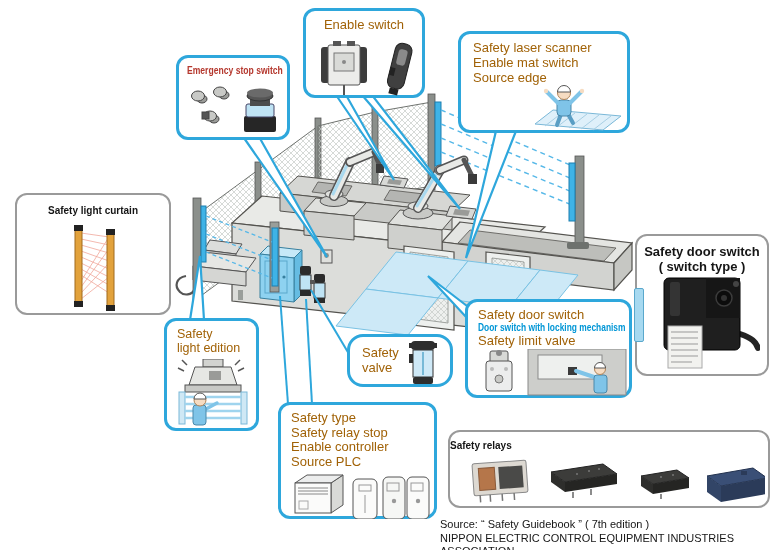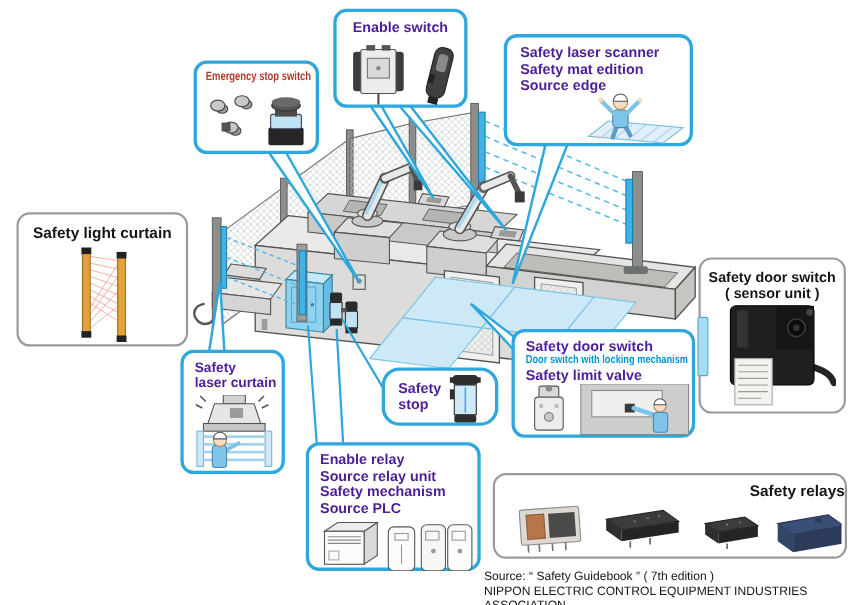--- a/index.html
+++ b/index.html
@@ -3,22 +3,22 @@
 <meta charset="utf-8">
 <style>
   html,body{margin:0;padding:0;background:#fff;}
   .stage{position:relative;width:780px;height:550px;background:#fff;overflow:hidden;
          font-family:"Liberation Sans",sans-serif;}
   #scene{position:absolute;left:0;top:0;z-index:1;}
   .callout{position:absolute;background:#fff;border:3px solid #2ea7dc;border-radius:12px;
            box-sizing:border-box;z-index:3;}
   .panel{position:absolute;background:#fff;border:2px solid #9a9a9a;border-radius:12px;
          box-sizing:border-box;z-index:3;}
-  .bluetxt{color:#4c1d95;font-weight:bold;font-size:13px;line-height:15px;}
-  .blktxt{color:#151515;font-weight:bold;font-size:14px;line-height:16px;}
+  .bluetxt{color:#a16207;font-weight:normal;font-size:13px;line-height:15px;}
+  .blktxt{color:#151515;font-weight:bold;font-size:10px;line-height:16px;}
   .abs{position:absolute;}
   .nowrap{white-space:nowrap;}
   
   #co-enable{left:303px;top:8px;width:122px;height:90px;}
   #co-enable .t{left:0;top:6px;width:100%;text-align:center;}
   
   #co-emerg{left:176px;top:55px;width:114px;height:85px;}
   #co-emerg .t{left:8px;top:6px;font-size:11px;font-weight:bold;color:#b5382e;
                transform:scaleX(.78);transform-origin:left top;}
   
@@ -42,21 +42,21 @@
   #co-door .t2{left:10px;top:19px;font-size:10.5px;font-weight:bold;color:#0096d6;
                transform:scaleX(.8);transform-origin:left top;}
   #co-door .t3{left:10px;top:31px;}
   
   #pn-sensor{left:635px;top:234px;width:134px;height:142px;font-size:13px;}
   #pn-sensor .t{left:0;top:8px;width:100%;text-align:center;line-height:15px;}
   #pn-sensor .blue-edge{left:-3px;top:52px;width:8px;height:52px;background:#a7d9f0;
                border:1px solid #5aa8cc;border-radius:2px;}
   
   #pn-relays{left:448px;top:430px;width:322px;height:78px;}
-  #pn-relays .t{left:0;top:6px;width:100%;text-align:right;}
+  #pn-relays .t{left:0;top:6px;width:100%;text-align:left;}
   
   #source{position:absolute;left:440px;top:518px;width:345px;z-index:3;
           font-size:11px;line-height:13.5px;color:#151515;}
 </style>
 </head>
 <body>
 
 <div class="stage">
 
   <svg id="scene" width="780" height="550" viewBox="0 0 780 550">
@@ -258,21 +258,21 @@
       <rect x="62" y="22" width="28" height="13" rx="2" fill="#bfe3f4" stroke="#446"></rect>
       <rect x="66" y="14" width="20" height="10" fill="#4c4c4c"></rect>
       <ellipse cx="76" cy="14" rx="13" ry="5" fill="#555" stroke="#333"></ellipse>
       <ellipse cx="76" cy="11" rx="13" ry="4.5" fill="#6a6a6a"></ellipse>
     </svg>
   </div>
 
   <div class="callout" id="co-laser">
     <div class="abs t bluetxt">
       <div>Safety laser scanner</div>
-      <div>Safety mat edition</div>
+      <div>Enable mat switch</div>
       <div>Source edge</div>
     </div>
     <svg class="abs" style="left:14px;top:50px;" width="150" height="48" viewBox="0 0 150 48">
       <polygon points="78,26 146,32 128,46 60,40" fill="#dff0fa" stroke="#7ab8d8"></polygon>
       <g stroke="#a8cfe4" stroke-width="1">
         <line x1="88" y1="28" x2="70" y2="42"></line>
           <line x1="100" y1="29" x2="82" y2="43"></line>
         <line x1="112" y1="30" x2="94" y2="44"></line>
           <line x1="124" y1="31" x2="106" y2="45"></line>
         <line x1="136" y1="32" x2="118" y2="46"></line>
@@ -311,21 +311,21 @@
       <rect x="57" y="78" width="9" height="6" fill="#222"></rect>
       <rect x="90" y="10" width="7" height="74" fill="#e2a23c" stroke="#a06a1e"></rect>
       <rect x="89" y="6" width="9" height="6" fill="#222"></rect>
       <rect x="89" y="82" width="9" height="6" fill="#222"></rect>
     </svg>
   </div>
 
   <div class="callout" id="co-lc">
     <div class="abs t bluetxt">
       <div>Safety</div>
-      <div>laser curtain</div>
+      <div>light edition</div>
     </div>
     <svg class="abs" style="left:4px;top:38px;" width="87" height="70" viewBox="0 0 87 70">
       <g stroke="#555" stroke-width="1.5">
         <line x1="16" y1="6" x2="11" y2="1"></line>
           <line x1="13" y1="12" x2="7" y2="9"></line>
         <line x1="64" y1="6" x2="69" y2="1"></line>
           <line x1="67" y1="12" x2="73" y2="9"></line>
       </g>
       <rect x="32" y="0" width="20" height="8" fill="#d2d3d0" stroke="#555"></rect>
       <polygon points="24,8 60,8 66,26 18,26" fill="#e6e7e4" stroke="#555"></polygon>
@@ -342,38 +342,38 @@
       <line x1="35" y1="50" x2="46" y2="44" stroke="#7fc4e8" stroke-width="3.5" stroke-linecap="round"></line>
       <rect x="22" y="46" width="13" height="20" rx="3" fill="#7fc4e8" stroke="#4a88aa"></rect>
       <circle cx="29" cy="41" r="6" fill="#f6dcc2" stroke="#b08458"></circle>
       <path d="M23,40 A6,6 0 0 1 35,40 Z" fill="#fff" stroke="#555"></path>
     </svg>
   </div>
 
   <div class="callout" id="co-valve">
     <div class="abs t bluetxt">
       <div>Safety</div>
-      <div>stop</div>
+      <div>valve</div>
     </div>
     <svg class="abs" style="right:8px;top:3px;" width="36" height="46" viewBox="0 0 36 46">
       <rect x="3" y="3" width="4" height="5" fill="#2e2e2e"></rect>
       <rect x="27" y="3" width="4" height="5" fill="#2e2e2e"></rect>
       <rect x="5" y="1" width="24" height="9" rx="4" fill="#2e2e2e"></rect>
       <rect x="7" y="10" width="20" height="27" fill="#cfe9f7" stroke="#333"></rect>
       <line x1="17" y1="12" x2="17" y2="35" stroke="#5aa8cc" stroke-width="1.5"></line>
       <rect x="3" y="14" width="4" height="9" fill="#2e2e2e"></rect>
       <rect x="7" y="37" width="20" height="7" rx="2" fill="#2e2e2e"></rect>
     </svg>
   </div>
 
   <div class="callout" id="co-relay">
     <div class="abs t bluetxt">
-      <div>Enable relay</div>
-      <div>Source relay unit</div>
-      <div>Safety mechanism</div>
+      <div>Safety type</div>
+      <div>Safety relay stop</div>
+      <div>Enable controller</div>
       <div>Source PLC</div>
     </div>
     <svg class="abs" style="left:6px;top:62px;" width="147" height="52" viewBox="0 0 147 52">
       <polygon points="44,16 56,8 56,38 44,46" fill="#d9dad7" stroke="#555"></polygon>
       <polygon points="8,16 20,8 56,8 44,16" fill="#eceded" stroke="#555"></polygon>
       <rect x="8" y="16" width="36" height="30" fill="#fbfbfa" stroke="#555"></rect>
       <g stroke="#888" stroke-width="1">
         <line x1="11" y1="21" x2="41" y2="21"></line>
           <line x1="11" y1="24" x2="41" y2="24"></line>
         <line x1="11" y1="27" x2="41" y2="27"></line>
@@ -408,21 +408,21 @@
       <line x1="118" y1="28" x2="100" y2="22" stroke="#7fc4e8" stroke-width="4" stroke-linecap="round"></line>
       <rect x="118" y="26" width="13" height="18" rx="3" fill="#7fc4e8" stroke="#4a88aa"></rect>
       <circle cx="124" cy="20" r="5.5" fill="#f6dcc2" stroke="#b08458"></circle>
       <path d="M118.5,19 A5.5,5.5 0 0 1 129.5,19 Z" fill="#fff" stroke="#555"></path>
     </svg>
   </div>
 
   <div class="panel" id="pn-sensor">
     <div class="abs t blktxt" style="font-size:13px;">
       <div>Safety door switch</div>
-      <div>( sensor unit )</div>
+      <div>( switch type )</div>
     </div>
     <div class="abs blue-edge"></div>
     <svg class="abs" style="left:11px;top:40px;" width="112" height="96" viewBox="0 0 112 96">
       <path d="M92,58 C104,62 108,66 110,72" fill="none" stroke="#242424" stroke-width="6" stroke-linecap="round"></path>
       <rect x="16" y="2" width="76" height="72" rx="5" fill="#1f1f1f" stroke="#000"></rect>
       <rect x="58" y="2" width="34" height="40" fill="#161616"></rect>
       <circle cx="76" cy="22" r="8" fill="#0c0c0c" stroke="#3c3c3c" stroke-width="1.5"></circle>
       <circle cx="76" cy="22" r="3" fill="#333"></circle>
       <rect x="22" y="6" width="10" height="34" rx="2" fill="#343434"></rect>
       <circle cx="24" cy="62" r="3" fill="#444"></circle>

